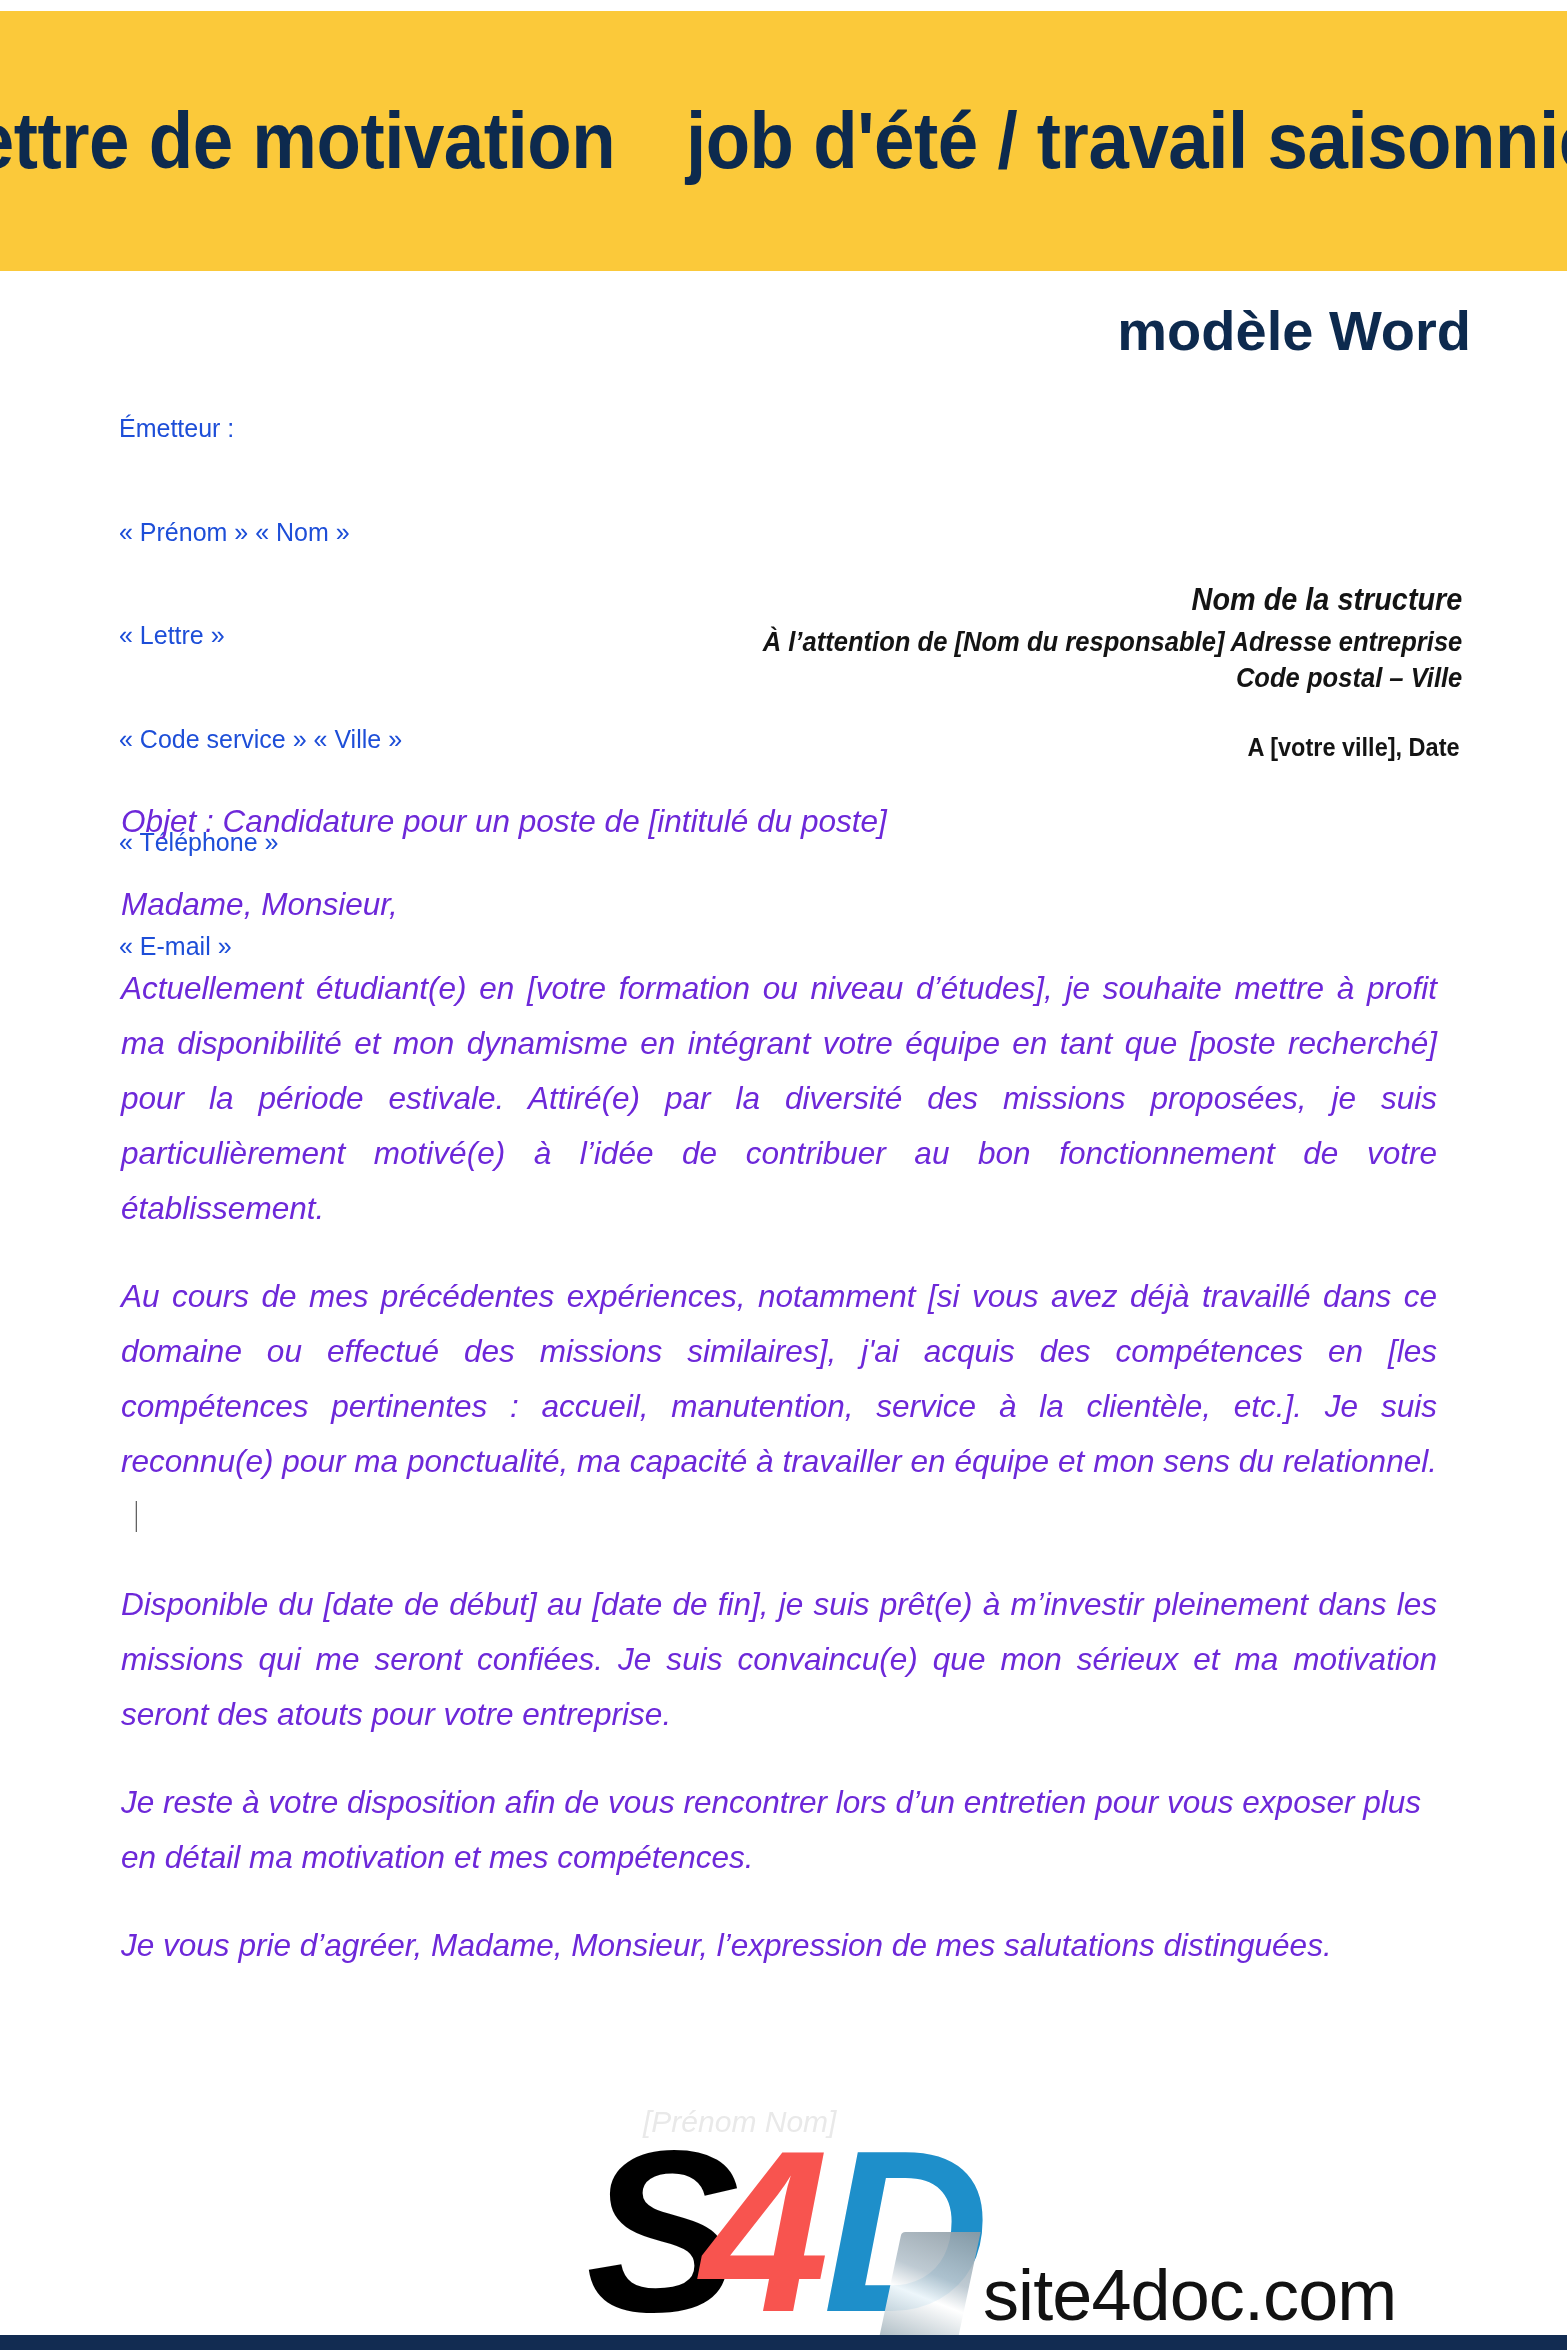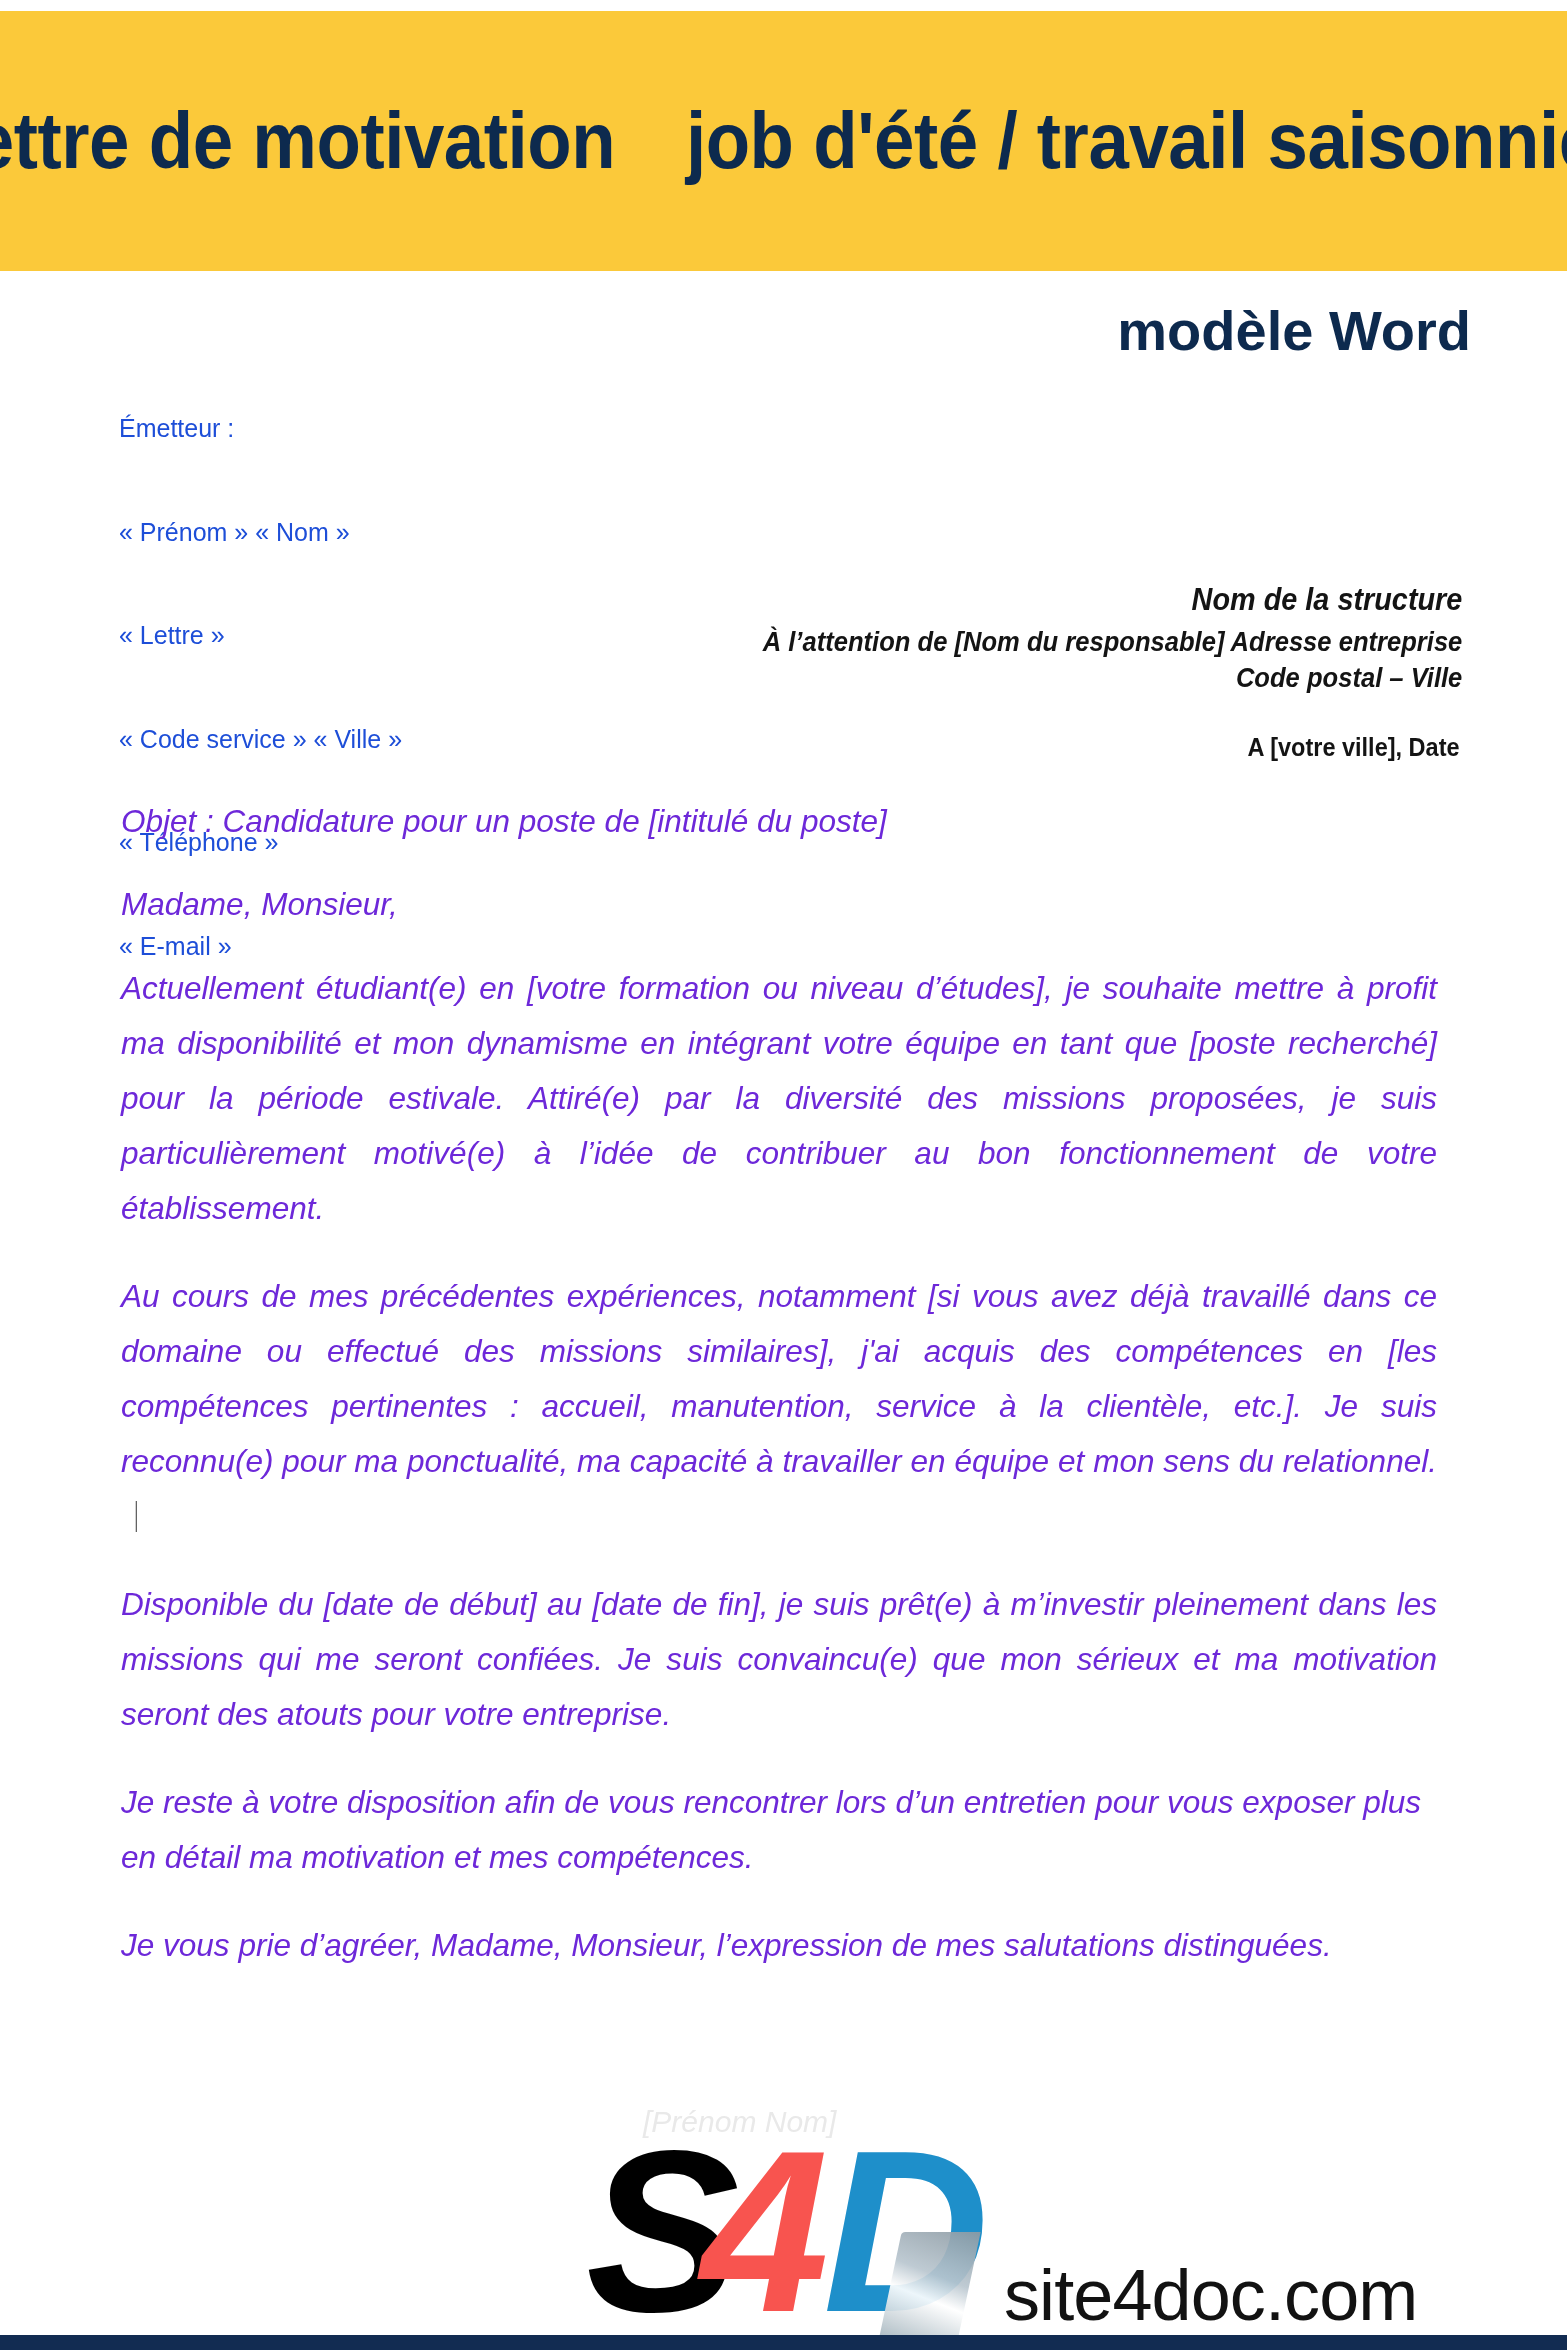--- a/index.html
+++ b/index.html
@@ -186,21 +186,21 @@
     transform: skewX(-12deg);
     border-radius: 3.7px 0 0 14.7px;
     opacity: 0.92;
   }
   .logo-text {
     color: #121212;
     font-family: "Liberation Sans", sans-serif;
     font-size: 72px;
     line-height: 1;
     letter-spacing: -0.9px;
-    margin-left: 23px;
+    margin-left: 2px;
     margin-bottom: 16.5px;
     white-space: nowrap;
   }
 
   .bottom-bar {
     position: absolute;
     left: 0;
     bottom: 0;
     width: 1568px;
     height: 16.5px;

